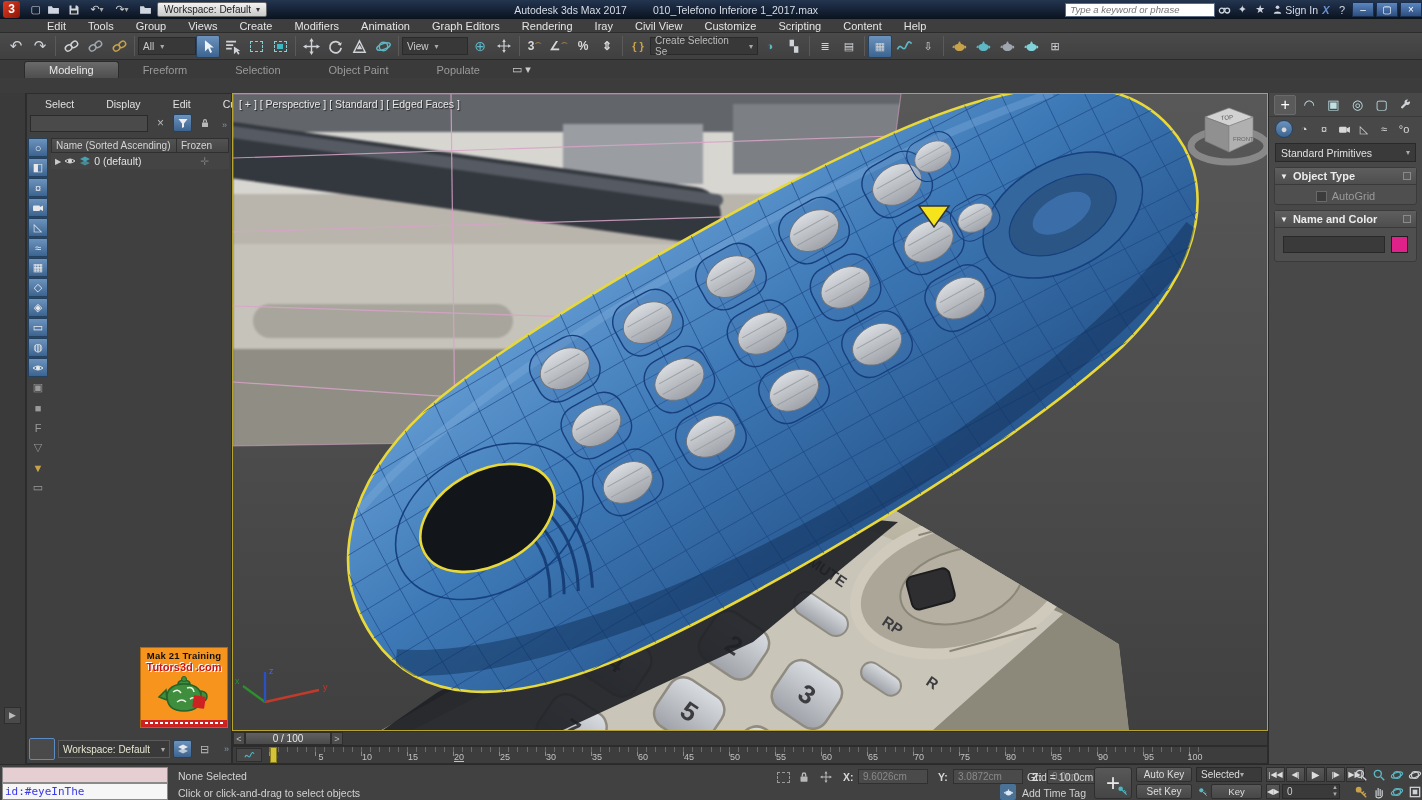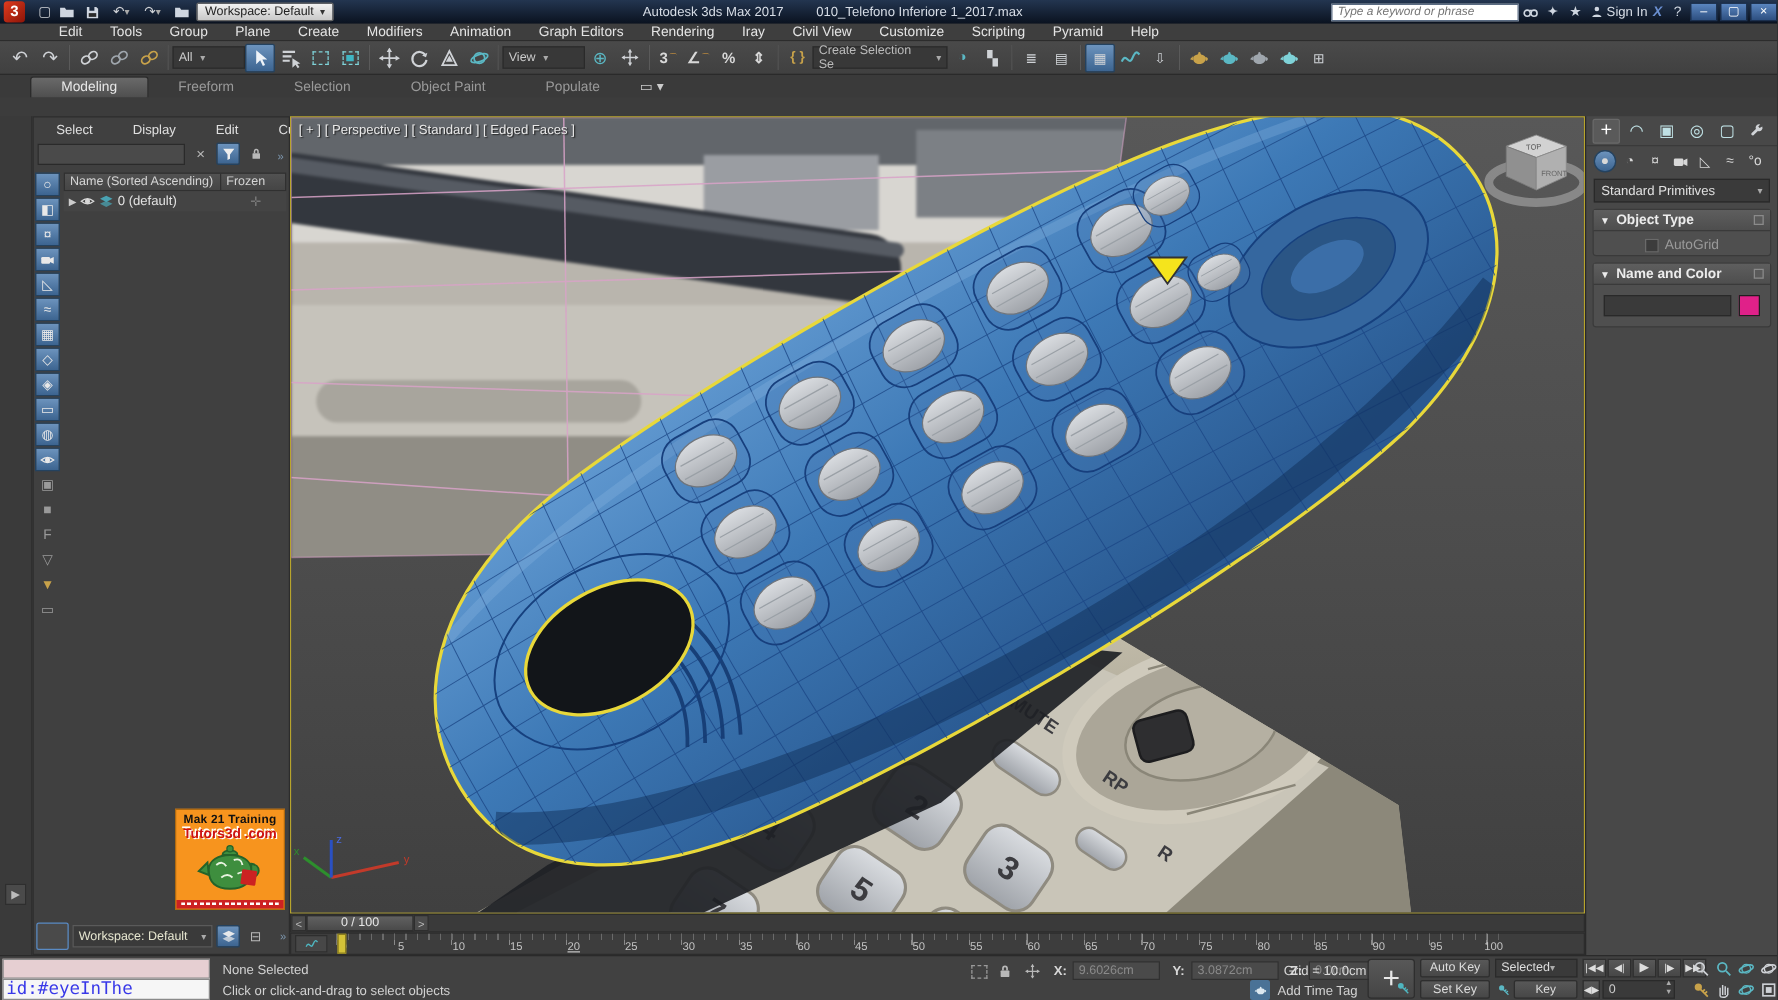--- a/index.html
+++ b/index.html
@@ -104,21 +104,21 @@
   .cb { width:11px; height:11px; background:#3c3c3c; border:1px solid #6a6a6a; }
   .otgrid { display:flex; flex-wrap:wrap; gap:7px 8px; padding:6px 8px 10px; justify-content:flex-start; }
   .otbtn { width:63px; height:19px; background:linear-gradient(#5f5f5f,#4c4c4c); border:1px solid #6e6e6e; border-bottom-color:#353535; border-radius:3px; color:#e2e2e2; font-size:10.5px; text-align:center; line-height:17px; }
   .ncrow { display:flex; align-items:center; gap:6px; padding:8px; }
   .ncfield { flex:1; height:17px; background:#3a3a3a; border:1px solid #292929; }
   .swatch { width:17px; height:17px; border:1px solid #1f1f1f; }
 
   
   .statusbar { left:0; top:764px; width:1422px; height:36px; background:#414141; border-top:1px solid #2a2a2a; }
   .mxl-pink { position:absolute; left:2px; top:2px; width:166px; height:16px; background:#e6cfd2; border:1px solid #8a8a8a; }
-  .mxl-white { position:absolute; left:2px; top:18px; width:166px; height:17px; background:#f6f6f6; border:1px solid #8a8a8a; color:#3838e8; font-family:"DejaVu Sans Mono", monospace; font-size:14px; line-height:15px; padding-left:2px; }
+  .mxl-white { position:absolute; left:2px; top:18px; width:166px; height:17px; background:#f6f6f6; border:1px solid #8a8a8a; color:#3838e8; font-family:"DejaVu Sans Mono", monospace; font-size:11px; line-height:15px; padding-left:2px; }
   .stline { position:absolute; color:#d2d2d2; font-size:10.5px; }
   .sicon { position:absolute; width:16px; height:16px; color:#b8b8b8; display:flex; align-items:center; justify-content:center; }
   .coordlbl { position:absolute; top:6px; color:#d8d8d8; font-weight:bold; font-size:10.5px; }
   .coordfield { position:absolute; top:4px; width:70px; height:15px; background:#4a4a4a; border:1px solid #303030; color:#8a8a8a; font-size:10px; line-height:13px; padding:0 4px; }
   .gridlbl { position:absolute; top:6px; color:#d8d8d8; font-size:10.5px; }
   .akbtn { position:absolute; width:56px; height:15px; background:linear-gradient(#585858,#474747); border:1px solid #2e2e2e; border-radius:2px; color:#ddd; font-size:10px; text-align:center; line-height:13px; }
   .seldrop { position:absolute; width:64px; height:15px; background:#3a3a3a; border:1px solid #2a2a2a; color:#ddd; font-size:10px; display:flex; align-items:center; justify-content:flex-start; padding:0 4px; }
   .pbtn { position:absolute; width:19px; height:15px; background:linear-gradient(#585858,#474747); border:1px solid #2e2e2e; color:#ddd; font-size:8px; text-align:center; line-height:13px; }
   .framefield { position:absolute; width:58px; height:15px; background:#3a3a3a; border:1px solid #2a2a2a; color:#ccc; font-size:10px; padding:0 4px; line-height:13px; }
   .navic { position:absolute; width:17px; height:16px; color:#cfd2d6; display:flex; align-items:center; justify-content:center; }
@@ -270,31 +270,31 @@
     <span class="tbi" style="width:16px;height:15px;color:#cfd6e0">?</span>
     <span class="winbtn">–</span>
     <span class="winbtn">▢</span>
     <span class="winbtn">×</span>
   </div>
 
   <div class="abs menubar">
     <span class="menu-item">Edit</span>
     <span class="menu-item">Tools</span>
     <span class="menu-item">Group</span>
-    <span class="menu-item">Plane</span>
+    <span class="menu-item">Views</span>
     <span class="menu-item">Create</span>
     <span class="menu-item">Modifiers</span>
     <span class="menu-item">Animation</span>
     <span class="menu-item">Graph Editors</span>
     <span class="menu-item">Rendering</span>
     <span class="menu-item">Iray</span>
     <span class="menu-item">Civil View</span>
     <span class="menu-item">Customize</span>
     <span class="menu-item">Scripting</span>
-    <span class="menu-item">Pyramid</span>
+    <span class="menu-item">Content</span>
     <span class="menu-item">Help</span>
   </div>
 
   <div class="abs toolbar">
     <span class="tbi" style="font-size:15px">↶</span>
     <span class="tbi" style="font-size:15px">↷</span>
     <span class="tbsep"></span>
     <span class="tbi">
         <svg class="ic">
           <use href="#i-link"></use>

